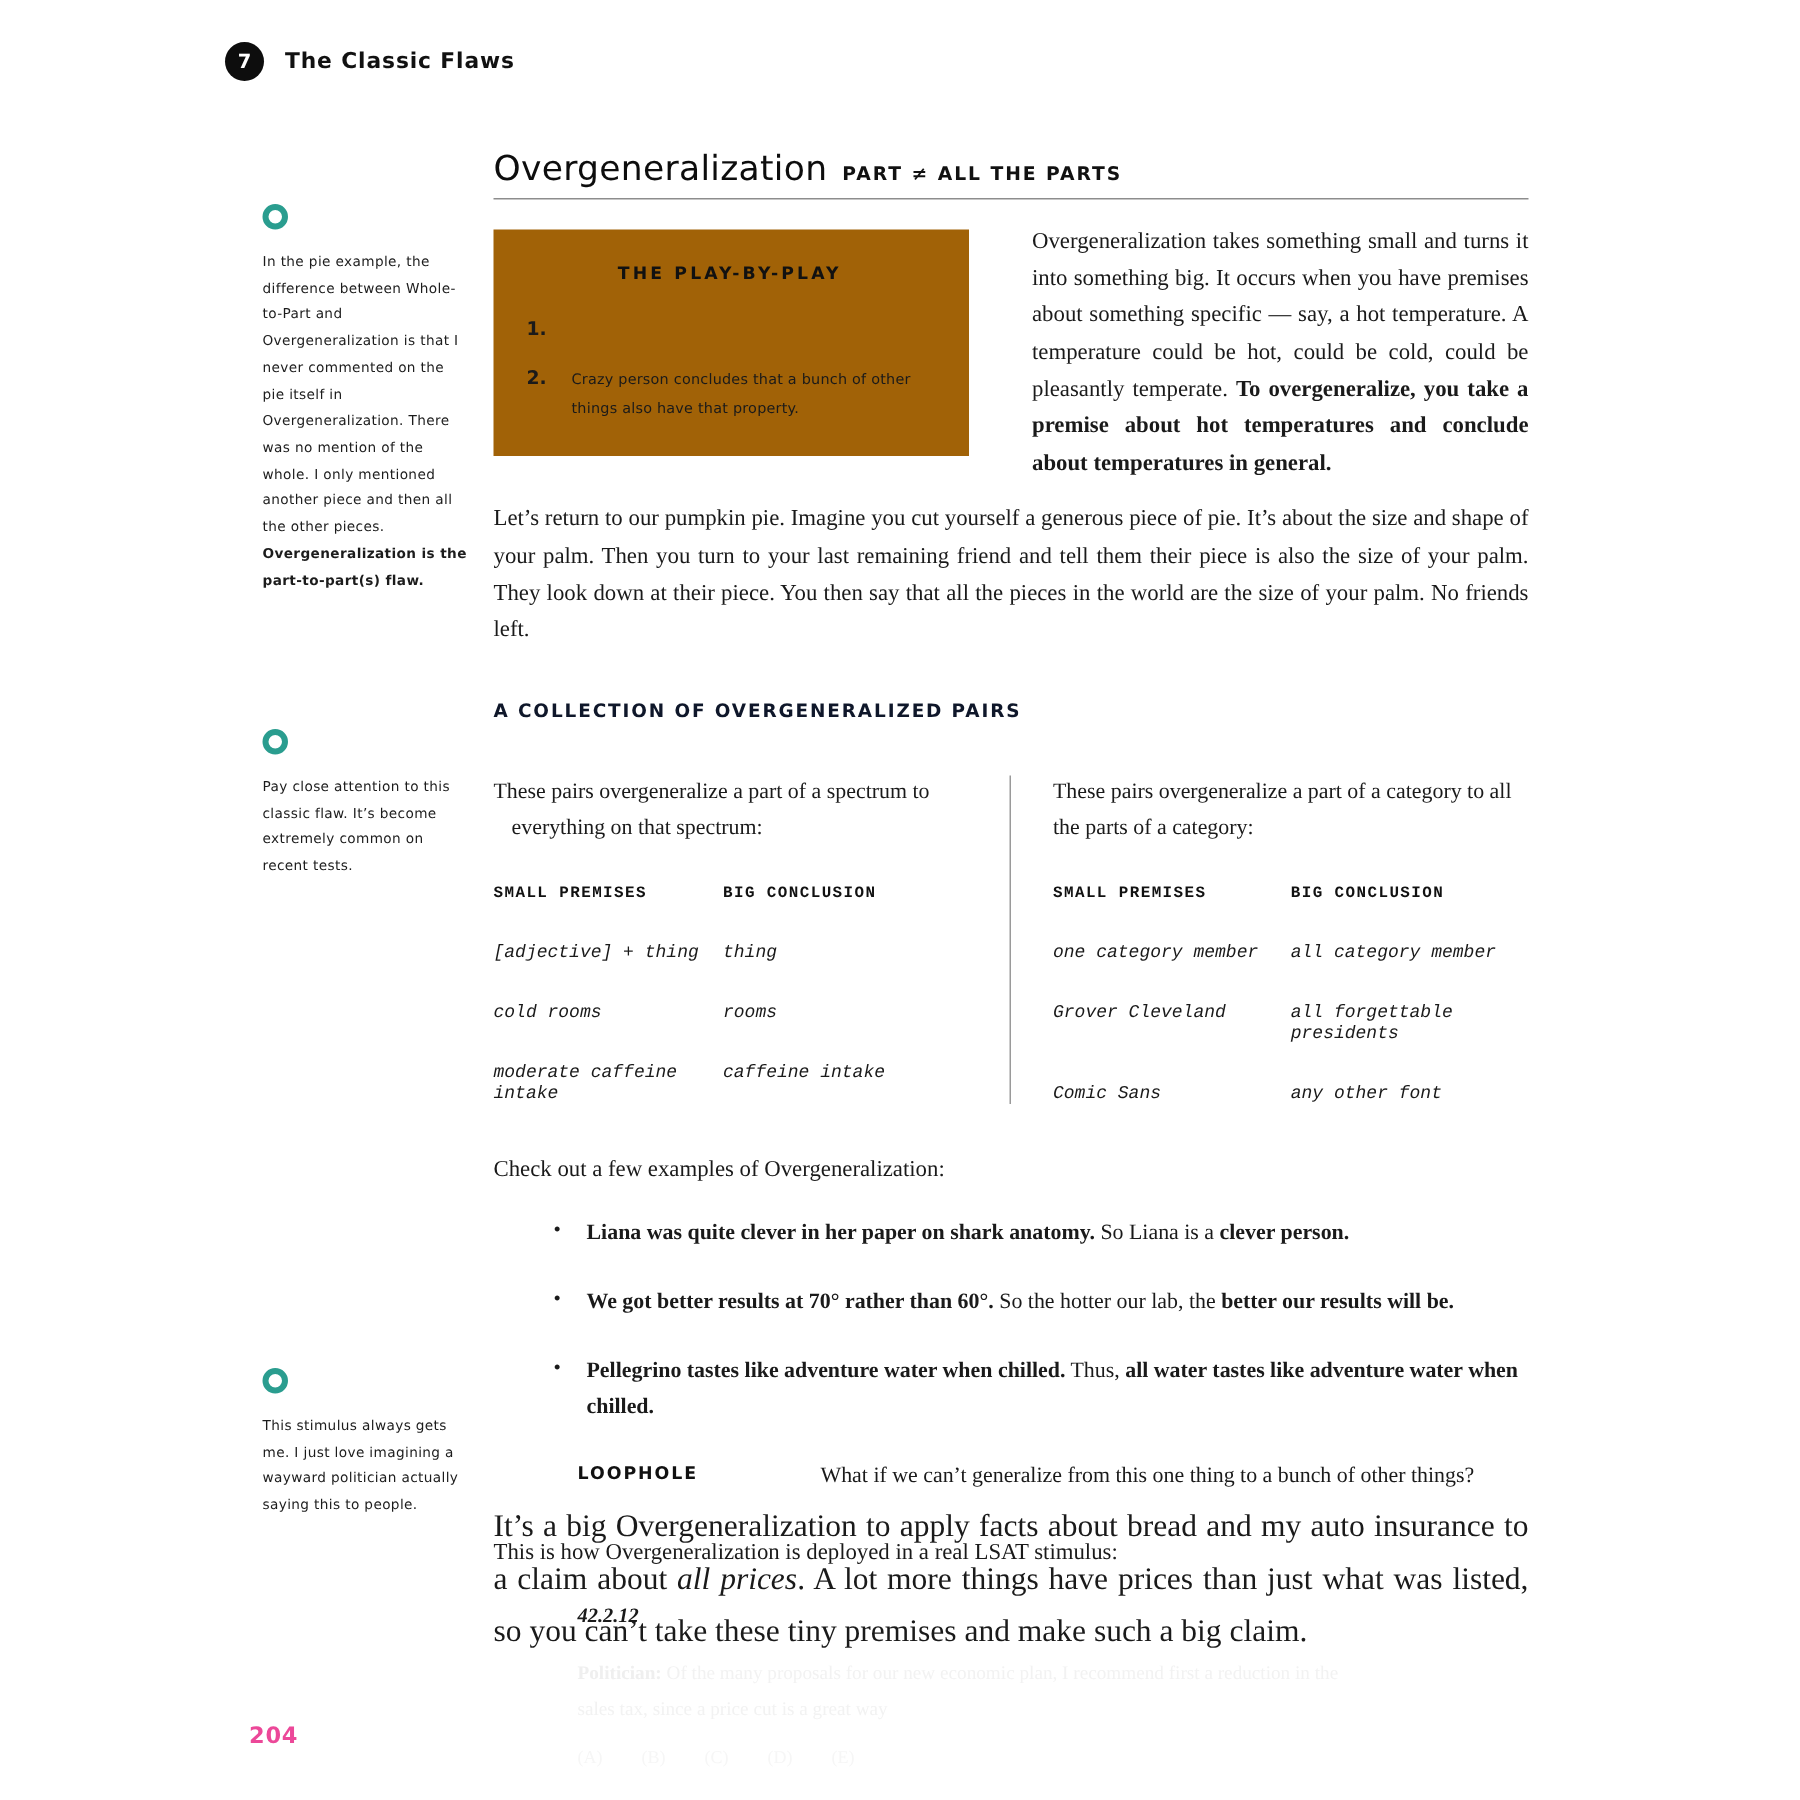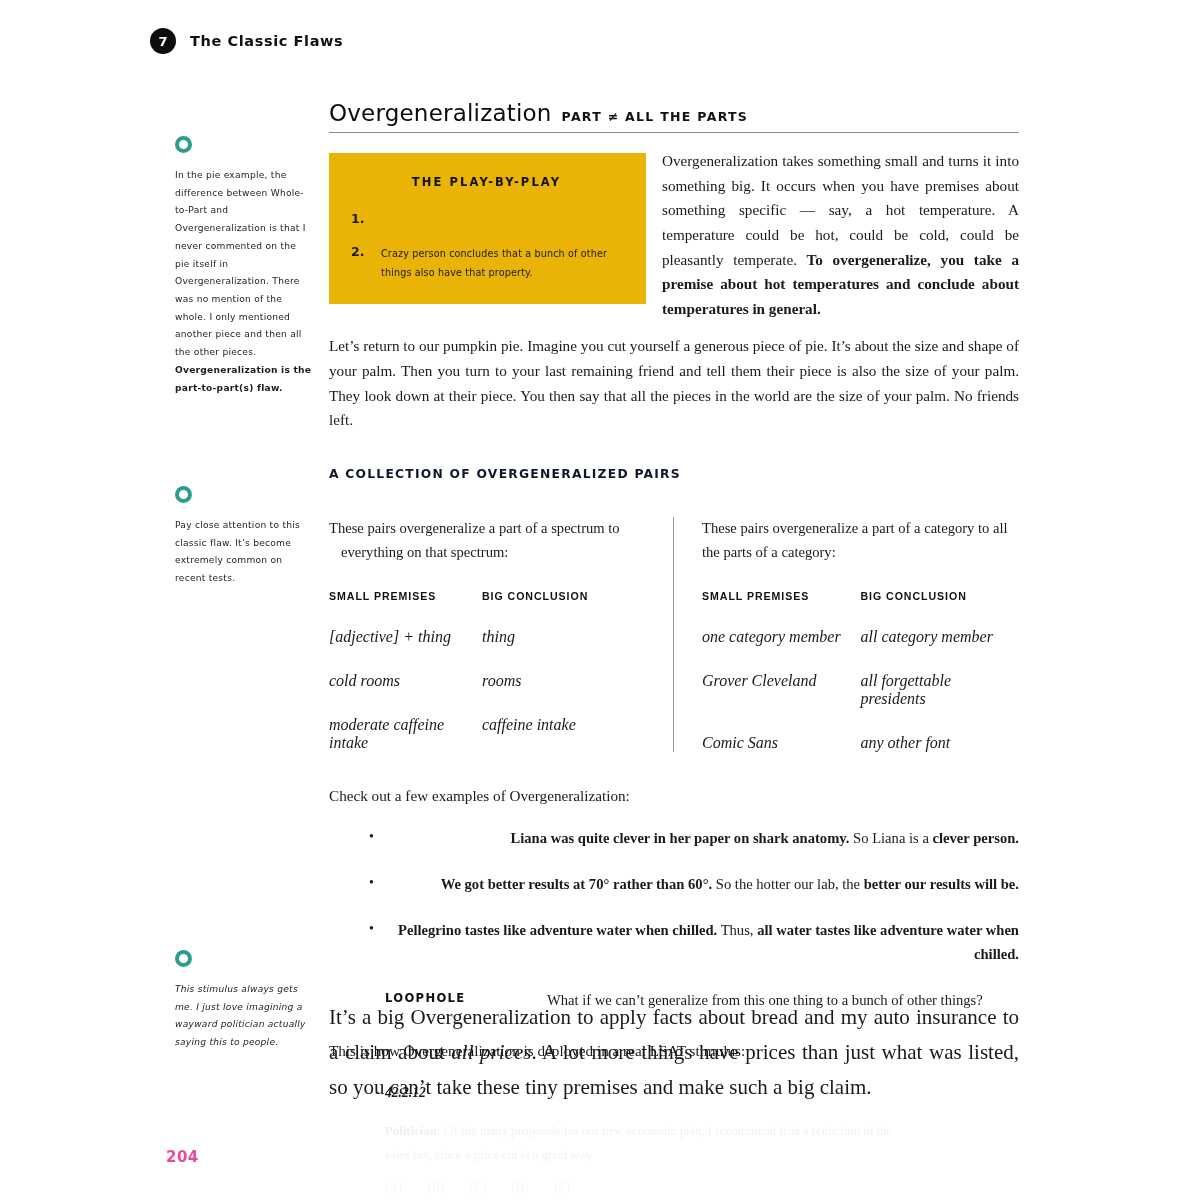--- a/index.html
+++ b/index.html
@@ -68,21 +68,21 @@
     height: 17px;
     border-radius: 50%;
     border: 4.5px solid #2a9d8f;
     box-sizing: border-box;
     margin-bottom: 14px;
   }
   .margin-note b { font-weight: bold; }
 
   #note-1 { top: 136px; }
   #note-2 { top: 486px; }
-  #note-3 { top: 950px; font-style: italic; }
+  #note-3 { top: 912px; }
 
   
   .content {
     position: absolute;
     left: 329px;
     top: 100px;
     width: 690px;
   }
 
   .section-head {
@@ -108,24 +108,24 @@
     height: 1px;
     background: #8d8d8d;
     margin-top: 6px;
     margin-bottom: 16px;
   }
 
   
   .playbox {
     float: left;
     width: 317px;
-    background: #eab308;
+    background: #a16207;
     box-sizing: border-box;
     padding: 22px 24px 20px 22px;
-    margin: 4px 16px 14px 0;
+    margin: 4px 42px 14px 0;
   }
   .playbox-title {
     font-family: "DejaVu Sans", sans-serif;
     font-size: 11.5px;
     font-weight: bold;
     letter-spacing: 2.1px;
     text-align: center;
     margin-bottom: 22px;
     color: #111;
   }
@@ -186,48 +186,48 @@
     margin: 0 0 26px 0;
     padding-left: 12px;
     text-indent: -12px;
   }
   .pairs-col.right .pairs-intro { padding-left: 0; text-indent: 0; }
   .pairs-table {
     width: 100%;
     border-collapse: collapse;
   }
   .pairs-table th {
-    font-family: Liberation Sans, sans-serif;
+    font-family: Liberation Mono, monospace;
     font-size: 10.6px;
     font-weight: bold;
     letter-spacing: 0.95px;
     text-align: left;
     padding: 0 0 26px 0;
     color: #111;
     width: 50%;
   }
   .pairs-table td {
-    font-size: 16px;
+    font-size: 12px;
     font-style: italic;
     padding: 0 0 26px 0;
     vertical-align: top;
+    font-family: Liberation Mono, monospace;
   }
   .pairs-table tr:last-child td { padding-bottom: 0; }
 
   
   .lead-in {
     font-size: 15.2px;
     line-height: 1.62;
     margin: 32px 0 0 0;
   }
   .examples {
     list-style: none;
     margin: 18px 0 0 0;
     padding: 0 0 0 40px;
-    text-align: right;
   }
   .examples li {
     font-size: 14.6px;
     line-height: 1.6;
     margin-bottom: 23px;
     position: relative;
     padding-left: 22px;
   }
   .examples li:before {
     content: "\2022";

